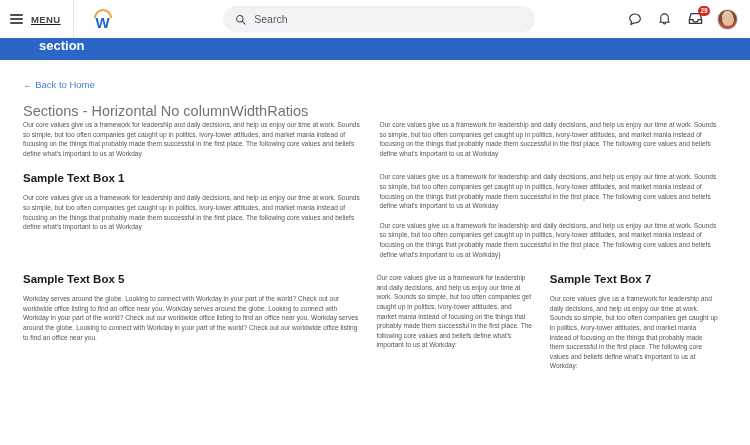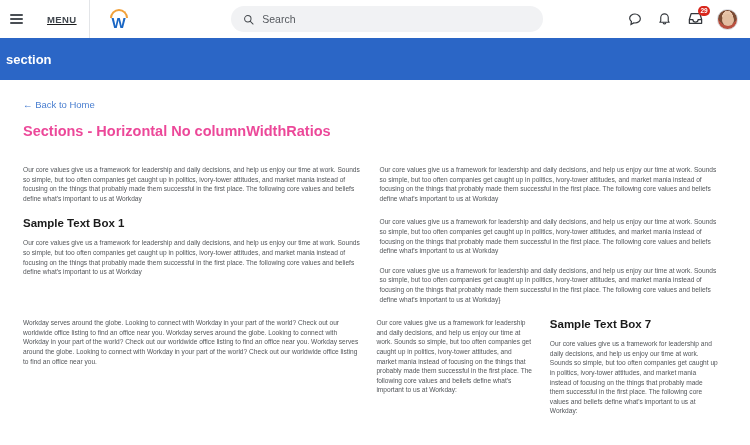--- a/index.html
+++ b/index.html
@@ -13,21 +13,21 @@
 
   
   .topbar {
     height: 38px;
     display: flex;
     align-items: center;
     background: #ffffff;
     position: relative;
   }
   .menu-btn {
-    display: flex; align-items: center; gap: 24px;
+    display: flex; align-items: center; gap: 8px;
     padding: 0 12px 0 10px;
     height: 40px;
     cursor: pointer;
     text-decoration: underline;
   }
   .hamburger { display: flex; flex-direction: column; justify-content: center; gap: 2.5px; width: 13px; }
   .hamburger span { display: block; height: 1.6px; background: #4a4f55; border-radius: 1px; }
   .menu-label { font-size: 9.5px; font-weight: 700; letter-spacing: .4px; color: #40464d; }
 
   .divider-v { width: 1px; height: 38px; background: #e3e5e8; }
@@ -81,39 +81,39 @@
     border: 1px solid #d8dade;
     cursor: pointer; overflow: hidden; position: relative;
   }
   .avatar::after{
     content:""; position:absolute; left:4px; top:4px; width:12px; height:12px;
     border-radius:50%; background:#e3bda0;
   }
 
   
   .section-band {
-    height: 42px;
+    height: 22px;
     background: #2b66c6;
-    display: flex; align-items: center;
-    padding-left: 6px;
+    display: flex; align-items: flex-start;
+    padding-left: 39px;
   }
   .section-band h1 { font-size: 13px; font-weight: 700; color: #ffffff; }
 
   
   .page { padding: 14px 14px 0 23px; }
   .back-link {
     font-size: 9.5px;
     color: #4a7fd0;
     text-decoration: none;
     display: inline-block;
     margin-bottom: 13px;
     cursor: pointer;
     text-align: right;
   }
-  .page-title { font-size: 14.5px; font-weight: 700; color: #ec4899; margin-bottom: 26px; }
+  .page-title { font-size: 14.5px; font-weight: 400; color: #737373; margin-bottom: 1px; }
 
   .row { display: flex; }
   .col { padding-right: 17px; }
 
   .tb-title { font-size: 11.5px; font-weight: 700; color: #1b1b1b; margin-bottom: 9px; }
   .tb-p {
     font-size: 6.6px;
     line-height: 9.6px;
     color: #53565a;
     margin-bottom: 10px;
@@ -213,20 +213,21 @@
     </div>
     <div class="col half block">
       <p class="tb-p">Our core values give us a framework for leadership and daily decisions, and help us enjoy our time at work. Sounds so simple, but too often companies get caught up in politics, ivory-tower attitudes, and market mania instead of focusing on the things that probably made them successful in the first place. The following core values and beliefs define what's important to us at Workday</p>
       <p class="tb-p">Our core values give us a framework for leadership and daily decisions, and help us enjoy our time at work. Sounds so simple, but too often companies get caught up in politics, ivory-tower attitudes, and market mania instead of focusing on the things that probably made them successful in the first place.  The following core values and beliefs define what's important to us at Workday}</p>
     </div>
   </div>
 
   
   <div class="row">
     <div class="col half block">
+      <div class="tb-title">Sample Text Box 5</div>
       <p class="tb-p">Workday serves around the globe. Looking to connect with Workday in your part of the world? Check out our worldwide office listing to find an office near you. Workday serves around the globe. Looking to connect with Workday in your part of the world? Check out our worldwide office listing to find an office near you. Workday serves around the globe. Looking to connect with Workday in your part of the world? Check out our worldwide office listing to find an office near you.</p>
     </div>
     <div class="col third-a block">
       <p class="tb-p">Our core values give us a framework for leadership and daily decisions, and help us enjoy our time at work. Sounds so simple, but too often companies get caught up in politics, ivory-tower attitudes, and market mania instead of focusing on the things that probably made them successful in the first place. The following core values and beliefs define what's important to us at Workday:</p>
     </div>
     <div class="col third-b block">
       <div class="tb-title">Sample Text Box 7</div>
       <p class="tb-p">Our core values give us a framework for leadership and daily decisions, and help us enjoy our time at work. Sounds so simple, but too often companies get caught up in politics, ivory-tower attitudes, and market mania instead of focusing on the things that probably made them successful in the first place. The following core values and beliefs define what's important to us at Workday:</p>
     </div>
   </div>

